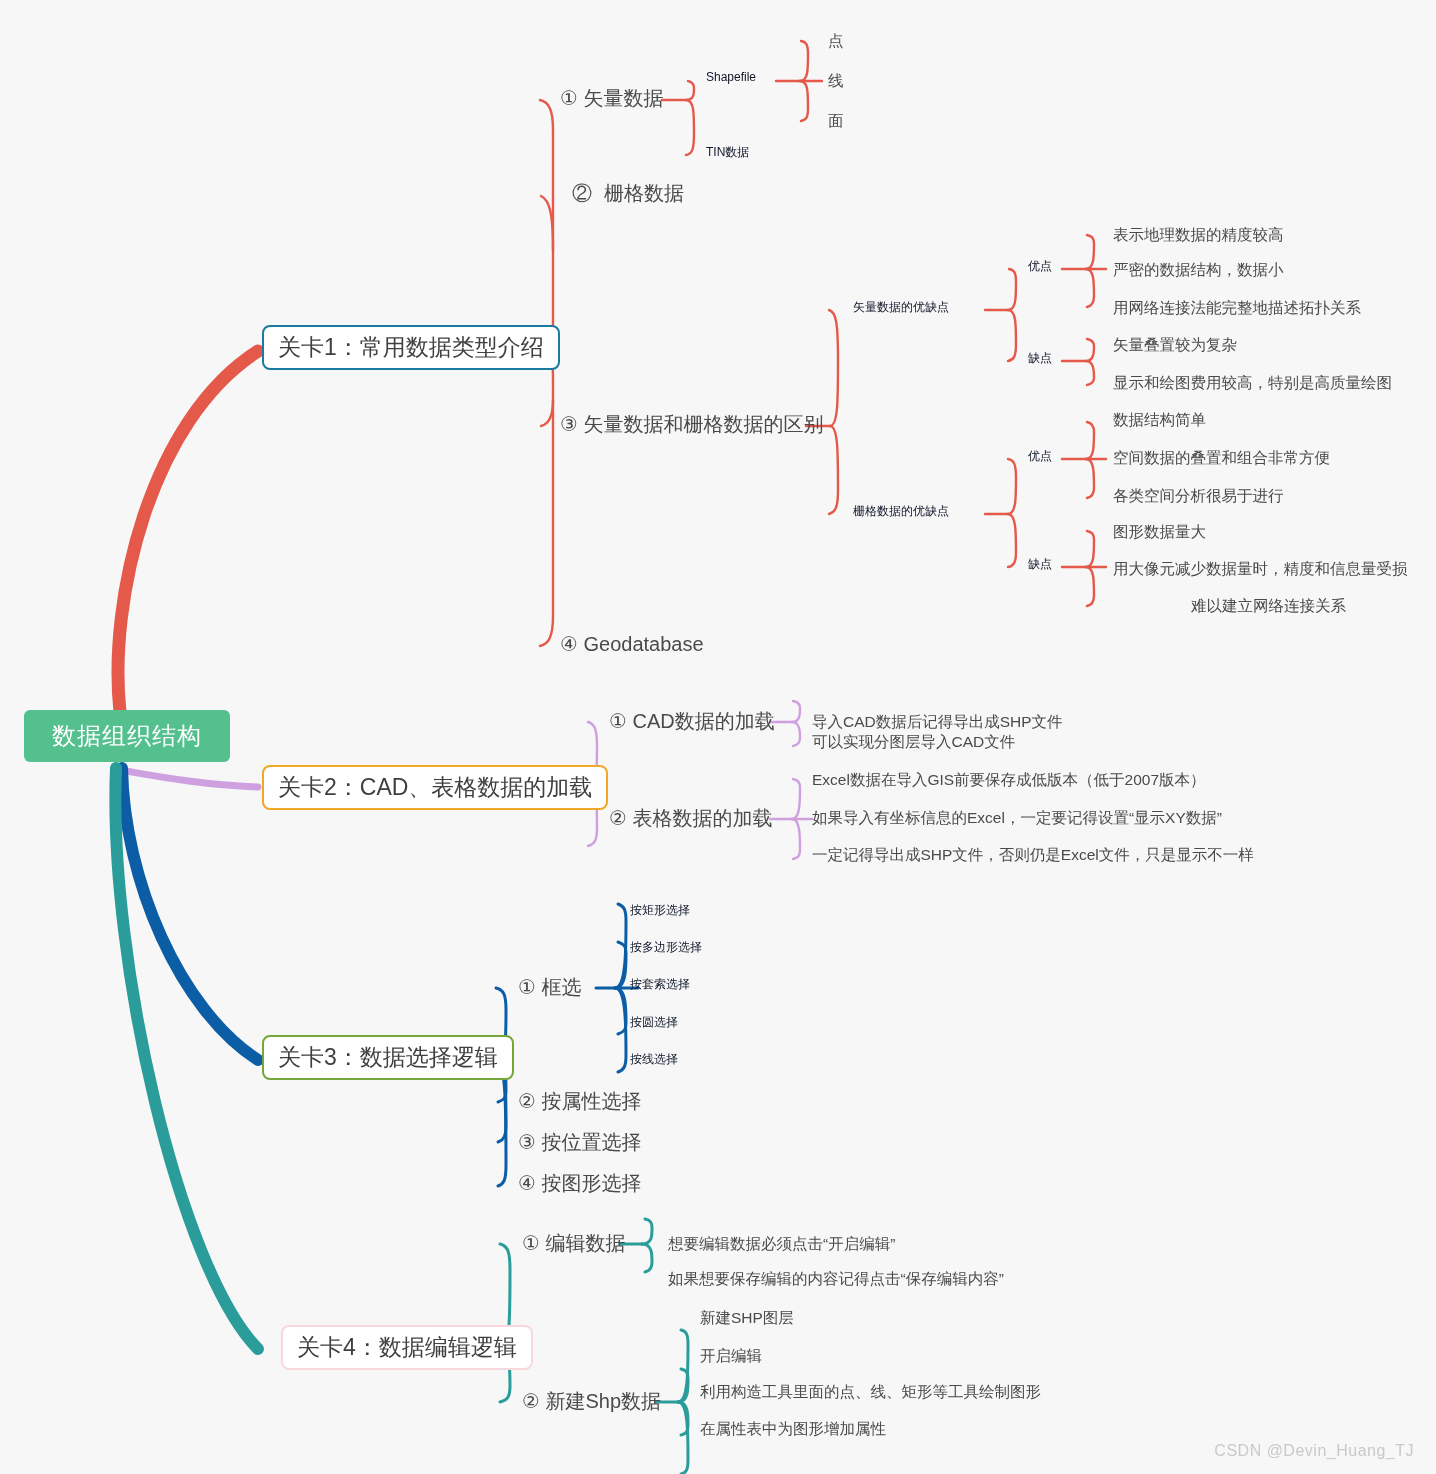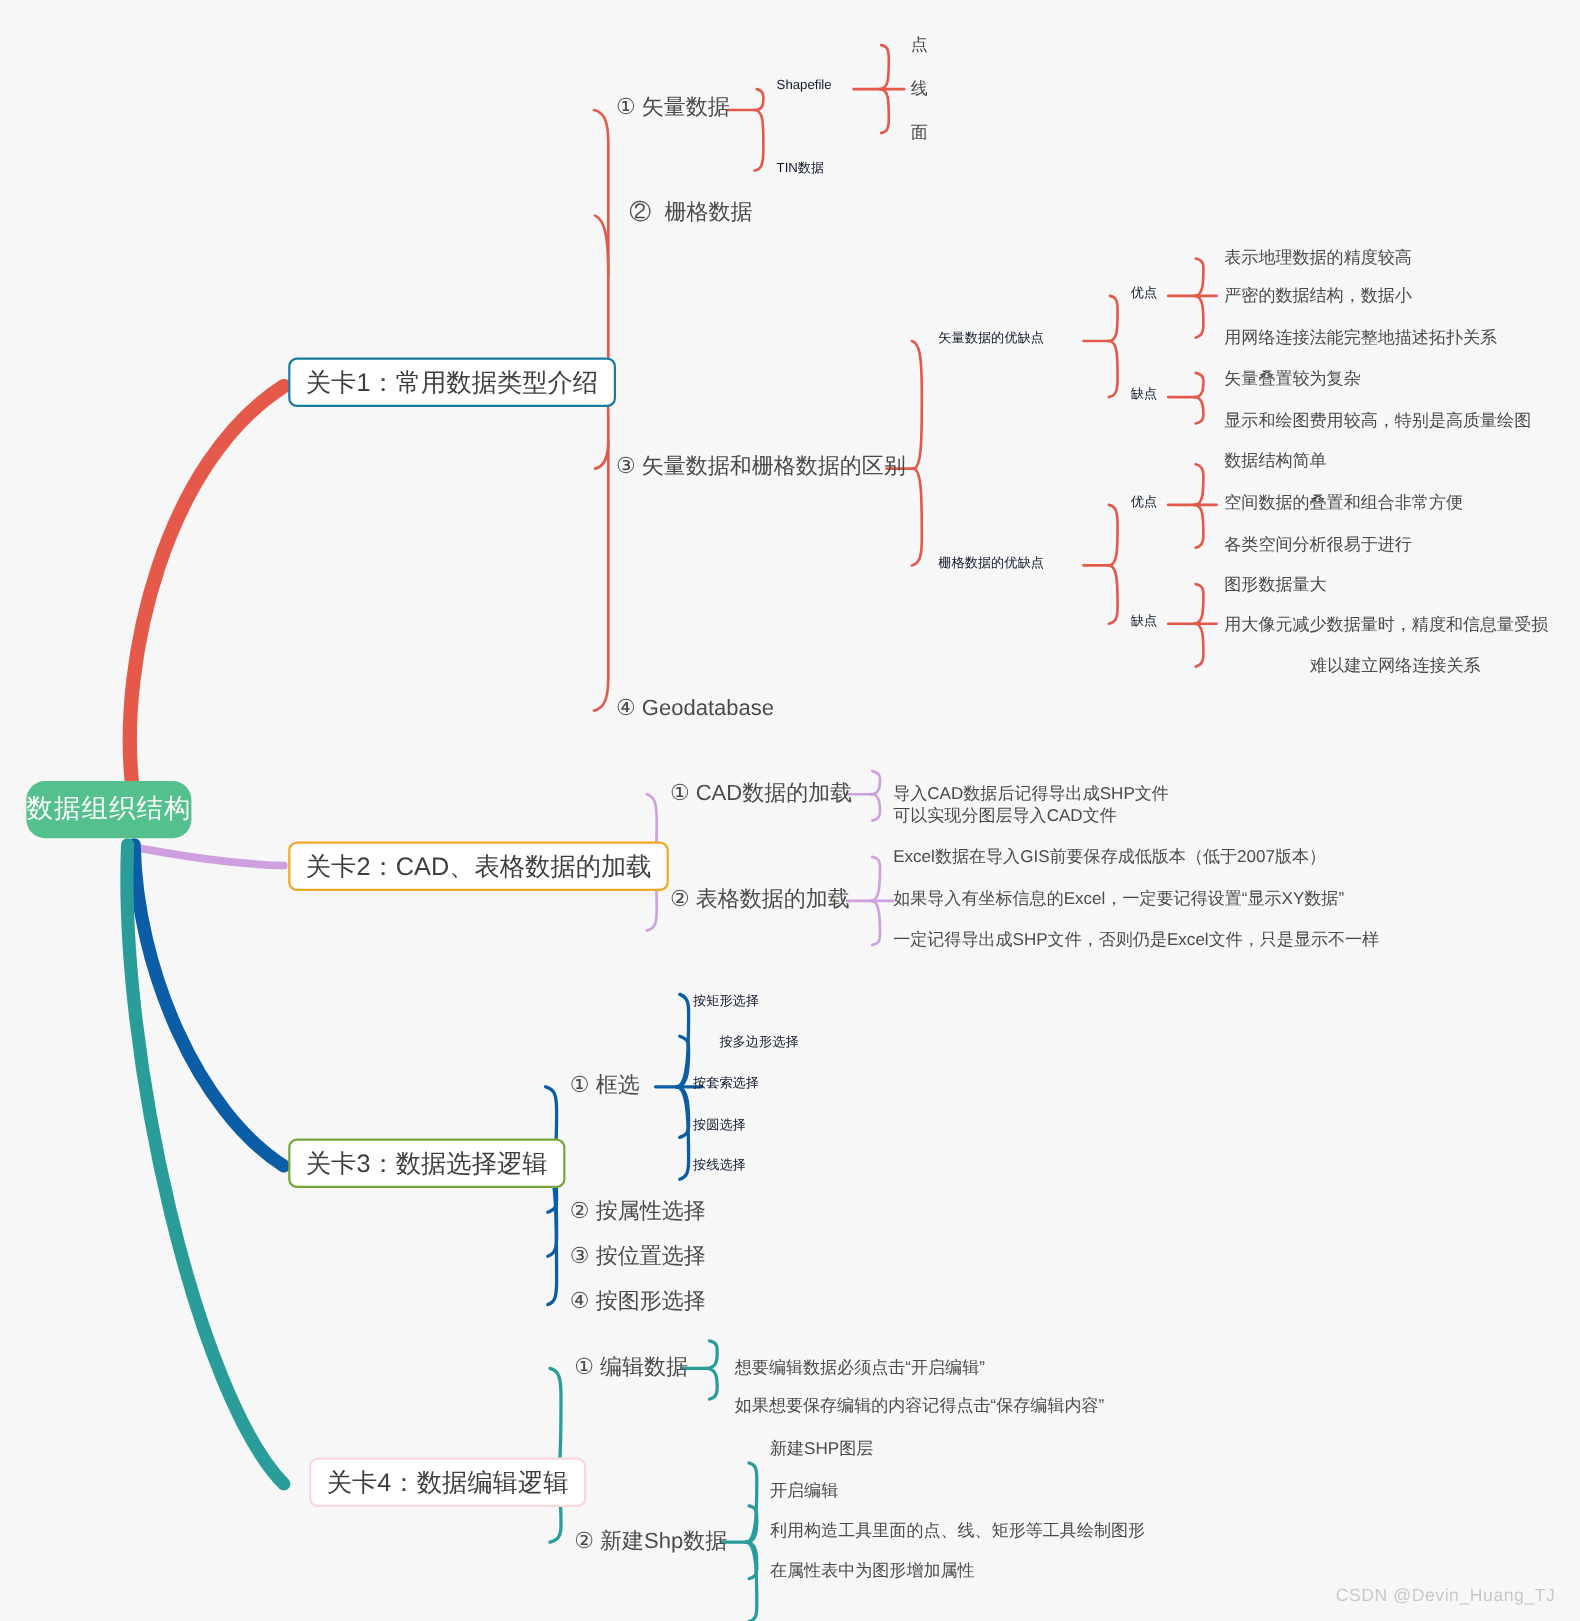--- a/index.html
+++ b/index.html
@@ -15,22 +15,22 @@
   #stage{position:absolute;left:0;top:0;width:1436px;height:1474px;}
   svg#wires{position:absolute;left:0;top:0;width:1436px;height:1474px;pointer-events:none;}
 
   .node{position:absolute;white-space:nowrap;line-height:1;}
 
   
   .root{
     left:24px;top:710px;
     background:#53c08d;
     color:#ffffff;
-    border-radius:17px;
-    padding:14px 0;
+    border-radius:6px;
+    padding:14px 28px;
     font-size:24px;
     letter-spacing:1px;
     box-sizing:border-box;
   }
 
   
   .topic{
     background:#ffffff;
     border:2px solid #ef4444;
     border-radius:8px;
@@ -258,21 +258,21 @@
     <span>一定记得导出成SHP文件，否则仍是Excel文件，只是显示不一样</span></div>
 
   <div class="node topic t3">
     <span>关卡3：数据选择逻辑</span>
   </div>
 
   <div class="node lv2" style="left:518px;top:977px;">
     <span>① 框选</span></div>
   <div class="node lv3" style="left:630px;top:904px;">
     <span>按矩形选择</span></div>
-  <div class="node lv3" style="left:630px;top:941px;margin-left:24px;">
+  <div class="node lv3" style="left:630px;top:941px;">
     <span>按多边形选择</span></div>
   <div class="node lv3" style="left:630px;top:978px;">
     <span>按套索选择</span></div>
   <div class="node lv3" style="left:630px;top:1016px;">
     <span>按圆选择</span></div>
   <div class="node lv3" style="left:630px;top:1053px;">
     <span>按线选择</span></div>
 
   <div class="node lv2" style="left:518px;top:1091px;">
     <span>② 按属性选择</span></div>

